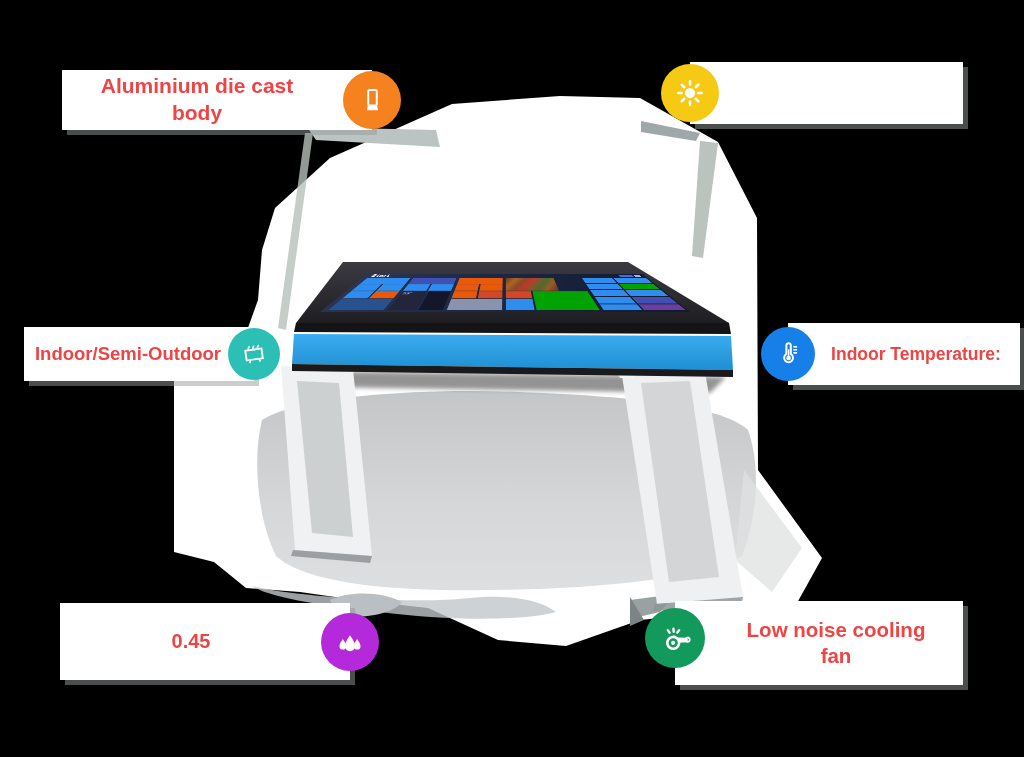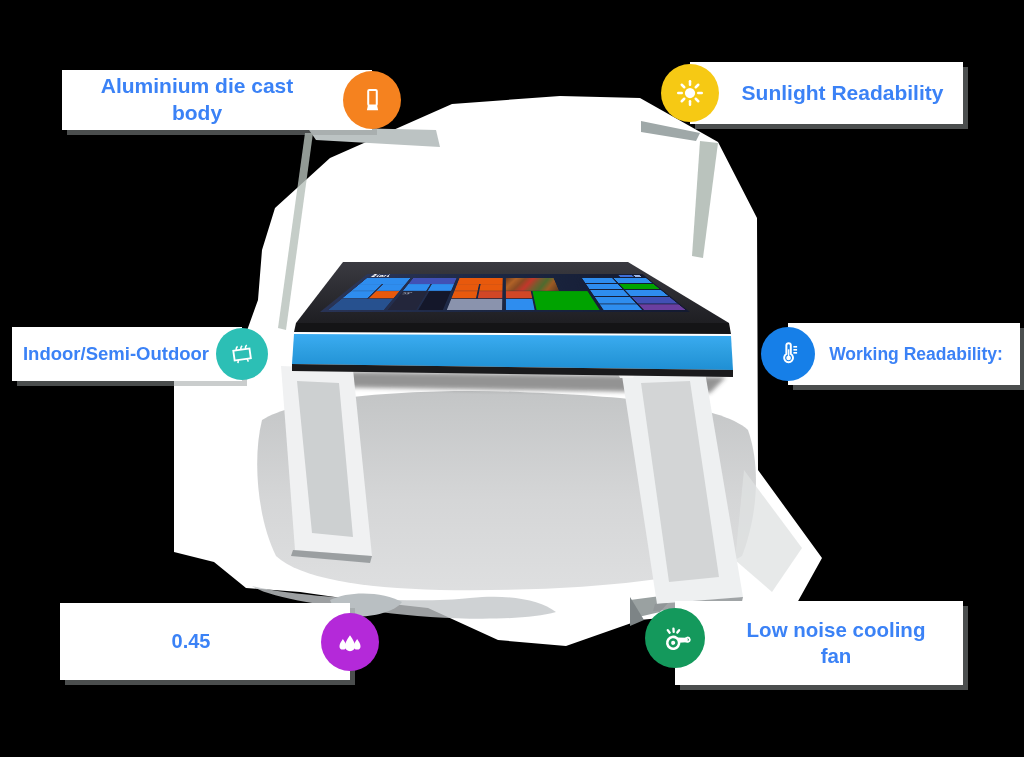--- a/index.html
+++ b/index.html
@@ -16,36 +16,36 @@
     overflow:hidden;}
   .screen-start{position:absolute;left:8px;top:0px;font-size:10px;font-weight:bold;color:#fff;letter-spacing:.3px;}
   .screen-user{position:absolute;right:6px;top:3px;display:flex;gap:2px;align-items:center;}
   .screen-user i{display:block;width:18px;height:8px;background:#3f6fd8;}
   .screen-user b{display:block;width:8px;height:8px;background:#9db7e8;}
   .tile{position:absolute;box-sizing:border-box;font-size:7px;color:#dfe6f5;padding:2px;overflow:hidden;}
   .tile-food{background:linear-gradient(115deg,#6e3a1c 0%,#b06227 18%,#8a4a22 32%,#c2372b 45%,#7a5a2e 58%,#4e6b2e 70%,#9c5a24 82%,#5e3a20 100%);}
 
   
   .callout{position:absolute;background:#fff;box-shadow:5px 5px 0 rgba(150,156,156,.5);
-           display:flex;flex-direction:column;justify-content:center;color:#3b82f6;}
+           display:flex;flex-direction:column;justify-content:center;color:#ef4444;}
   .lines{display:flex;flex-direction:column;justify-content:center;text-align:center;width:100%;box-sizing:border-box;}
   .ln{display:block;font-weight:bold;line-height:1.28;}
   .ln:empty{display:none;}
   .badge{position:absolute;border-radius:50%;display:flex;align-items:center;justify-content:center;}
   .badge svg{display:block;}
 
   .co1{left:62px;top:70px;width:310px;height:60px;font-size:21px;}
   .co1 .lines{padding:0 54px 0 14px;}
   .co1 .badge{width:58px;height:58px;right:-29px;top:50%;transform:translateY(-50%);}
 
   .co2{left:690px;top:62px;width:273px;height:62px;font-size:21px;}
   .co2 .lines{padding:0 10px 0 42px;}
   .co2 .badge{width:58px;height:58px;left:-29px;top:50%;transform:translateY(-50%);}
 
-  .co3{left:12px;top:327px;width:230px;height:54px;font-size:18.5px;align-items:flex-end;}
+  .co3{left:24px;top:327px;width:230px;height:54px;font-size:18.5px;align-items:flex-end;}
   .co3 .lines{padding:0 32px 0 10px;}
   .co3 .badge{width:52px;height:52px;right:-26px;top:50%;transform:translateY(-50%);}
 
   .co4{left:788px;top:323px;width:232px;height:62px;font-size:17.5px;}
   .co4 .lines{padding:0 8px 0 32px;}
   .co4 .badge{width:54px;height:54px;left:-27px;top:50%;transform:translateY(-50%);}
 
   .co5{left:60px;top:603px;width:290px;height:77px;font-size:20px;}
   .co5 .lines{padding:0 42px 0 14px;}
   .co5 .badge{width:58px;height:58px;right:-29px;top:50%;transform:translateY(-50%);}
@@ -168,24 +168,20 @@
     </div>
     <div class="badge" style="background: rgb(245, 130, 31);">
       <svg width="27" height="27" viewBox="0 0 24 24">
         <rect x="8.2" y="2.6" width="7.6" height="13.8" rx="1" fill="none" stroke="#fff" stroke-width="1.8"></rect>
         <path d="M7 20.6 L17 20.6 L16.1 16.4 L7.9 16.4 Z" fill="#fff"></path>
       </svg>
     </div>
   </div>
 
   <div class="callout co2">
-    <div class="lines">
-      <span class="ln">Sunlight Readability</span>
-
-    </div>
     <div class="badge" style="background: rgb(246, 201, 20);">
       <svg width="30" height="30" viewBox="0 0 24 24">
         <circle cx="12" cy="12" r="4.1" fill="#fff"></circle>
         <g stroke="#fff" stroke-width="2" stroke-linecap="round">
           <line x1="12" y1="2.6" x2="12" y2="5.4"></line>
             <line x1="12" y1="18.6" x2="12" y2="21.4"></line>
           <line x1="2.6" y1="12" x2="5.4" y2="12"></line>
             <line x1="18.6" y1="12" x2="21.4" y2="12"></line>
           <line x1="5.4" y1="5.4" x2="7.4" y2="7.4"></line>
             <line x1="16.6" y1="16.6" x2="18.6" y2="18.6"></line>
@@ -210,21 +206,21 @@
           <path d="M15.6 8.2 q0 -2.6 1.6 -3.1" stroke-width="1.3"></path>
           <line x1="8.2" y1="16.6" x2="7.5" y2="19.2" stroke-width="1.3"></line>
           <line x1="15.8" y1="16.6" x2="16.5" y2="19.2" stroke-width="1.3"></line>
         </g>
       </svg>
     </div>
   </div>
 
   <div class="callout co4">
     <div class="lines">
-      <span class="ln">Working Readability:</span>
+      <span class="ln">Indoor Temperature:</span>
     </div>
     <div class="badge" style="background: rgb(22, 127, 232);">
       <svg width="28" height="28" viewBox="0 0 24 24">
         <path d="M10.6 4.6 a1.9 1.9 0 0 1 3.8 0 V12 a3.8 3.8 0 1 1 -3.8 0 Z" fill="none" stroke="#fff" stroke-width="1.7"></path>
         <circle cx="12.5" cy="15.4" r="2" fill="#fff"></circle>
         <rect x="11.85" y="8" width="1.3" height="7.2" fill="#fff"></rect>
         <g stroke="#fff" stroke-width="1.4">
           <line x1="16.6" y1="5.8" x2="19.8" y2="5.8"></line>
           <line x1="16.6" y1="8.4" x2="19.8" y2="8.4"></line>
           <line x1="16.6" y1="11" x2="19.8" y2="11"></line>

